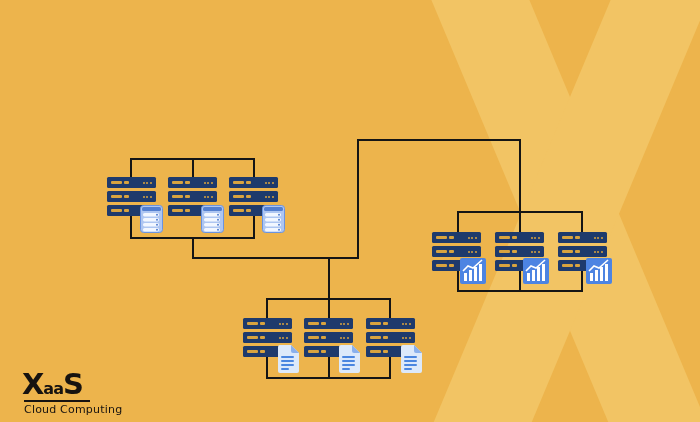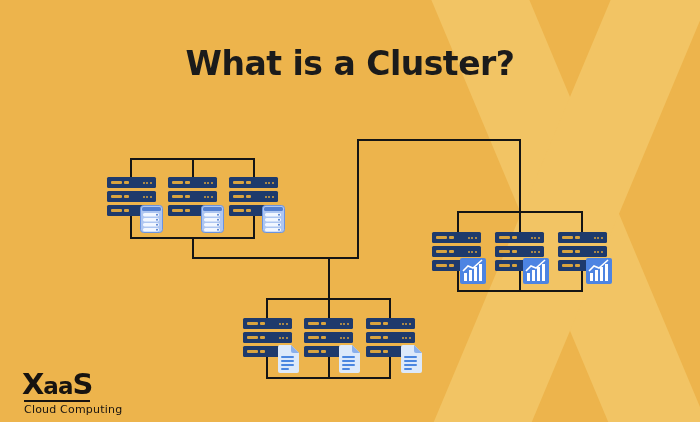--- a/index.html
+++ b/index.html
@@ -15,21 +15,21 @@
        align-items:center;padding:0 4px;box-sizing:border-box;}
   .bar i{display:block;background:#d8a33f;border-radius:1px;}
   .dl{width:11px;height:2.6px;}
   .ds{width:5px;height:2.6px;margin-left:2px;}
   .dots{margin-left:auto;display:flex;gap:1.6px;}
   .dots i{width:2px;height:2px;border-radius:50%;}
   .acc{position:absolute;z-index:2;line-height:0;}
   #logo{position:absolute;z-index:3;left:22px;top:370px;color:#171310;}
   #logo .row{display:flex;align-items:baseline;line-height:1;}
   #logo .lg{font-size:29px;font-weight:bold;letter-spacing:-1px;}
-  #logo .sm{font-size:23px;font-weight:bold;letter-spacing:-1px;}
+  #logo .sm{font-size:16px;font-weight:bold;letter-spacing:-1px;}
   #logo .rule{height:1.5px;background:#171310;width:66px;margin:1px 0 1px 2px;}
   #logo .tag{font-size:11px;letter-spacing:.2px;margin-left:2px;}
 </style>
 </head>
 <body>
 
 <div id="canvas">
 
   <svg class="layer" id="watermark" viewBox="0 0 700 422">
     <polygon points="423,-20 521,-20 723,462 625,462" fill="#f2c464"></polygon>
@@ -47,21 +47,20 @@
       <path d="M329,258 V299"></path>
 
       <path d="M458,232 V212 H582 V232 M520,232 V212"></path>
       <path d="M458,271 V291 H582 V271 M520,271 V291"></path>
 
       <path d="M267,318 V299 H390 V318 M329,318 V299"></path>
       <path d="M267,357 V378 H390 V357 M329,357 V378"></path>
     </g>
   </svg>
 
-  <div id="title">What is a Cluster?</div>
 
   <div class="server-stack" style="left:107px;top:177px">
     <div class="bar">
         <i class="dl"></i>
         <i class="ds"></i>
         <span class="dots">
           <i></i>
           <i></i>
           <i></i>
         </span>

